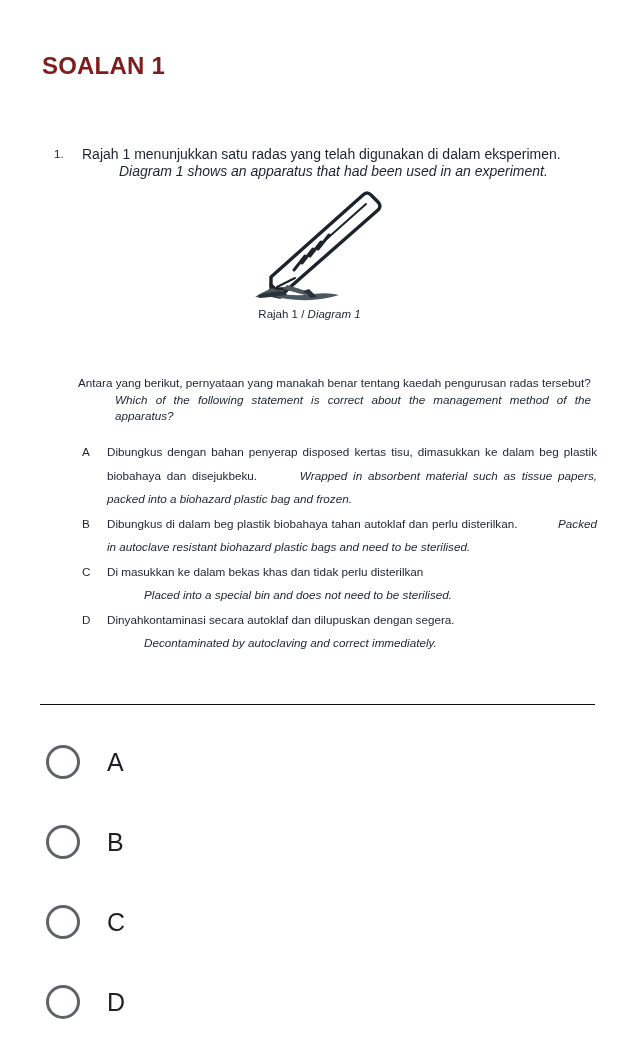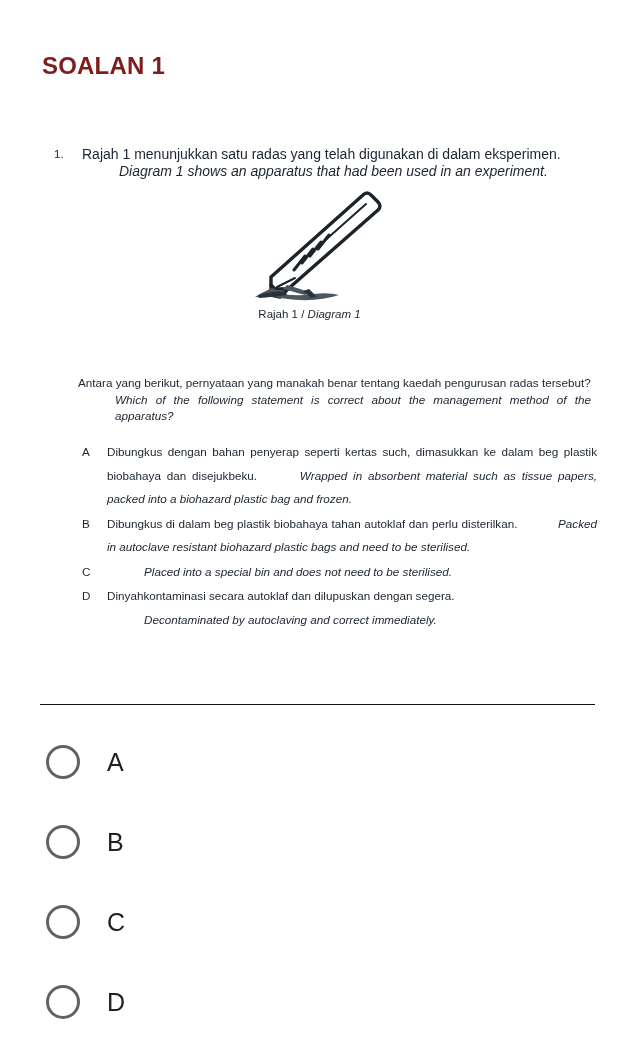--- a/index.html
+++ b/index.html
@@ -216,36 +216,37 @@
   <div class="ask">
     <div class="line-ms">Antara yang berikut, pernyataan yang manakah benar tentang kaedah pengurusan radas tersebut?</div>
     <div class="en">Which of the following statement is correct about the management method of the apparatus?</div>
   </div>
 
   <div class="options">
 
     <div class="opt">
       <div class="opt-letter">A</div>
       <div class="opt-text">
-        <span class="ms">Dibungkus dengan bahan penyerap seperti kertas such, dimasukkan ke dalam beg plastik biobahaya dan disejukbeku.</span>
+        <span class="ms">Dibungkus dengan bahan penyerap disposed kertas tisu, dimasukkan ke dalam beg plastik biobahaya dan disejukbeku.</span>
         <span class="en">Wrapped in absorbent material such as tissue papers, packed into a biohazard plastic bag and frozen.</span>
       </div>
     </div>
 
     <div class="opt">
       <div class="opt-letter">B</div>
       <div class="opt-text">
         <span class="ms">Dibungkus di dalam beg plastik biobahaya tahan autoklaf dan perlu disterilkan.</span>
         <span class="en">Packed in autoclave resistant biohazard plastic bags and need to be sterilised.</span>
       </div>
     </div>
 
     <div class="opt">
       <div class="opt-letter">C</div>
       <div class="opt-text">
+        <span class="ln ms last">Di masukkan ke dalam bekas khas dan tidak perlu disterilkan</span>
         <span class="ln en last">Placed into a special bin and does not need to be sterilised.</span>
       </div>
     </div>
 
     <div class="opt">
       <div class="opt-letter">D</div>
       <div class="opt-text">
         <span class="ln ms last">Dinyahkontaminasi secara autoklaf dan dilupuskan dengan segera.</span>
         <span class="ln en last">Decontaminated by autoclaving and correct immediately.</span>
       </div>

